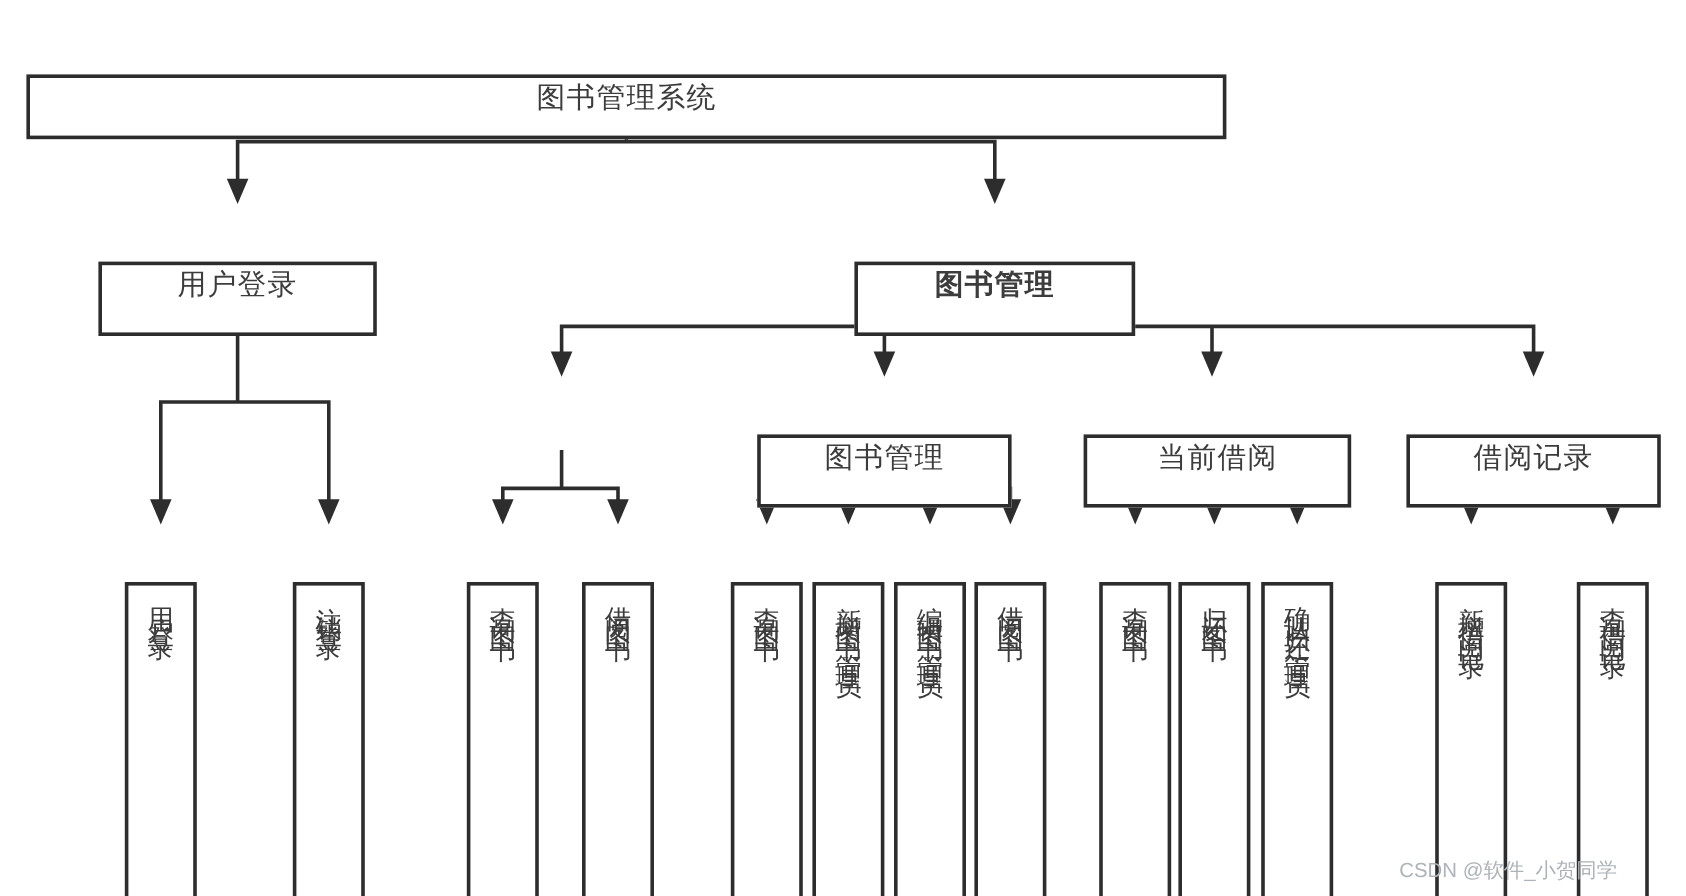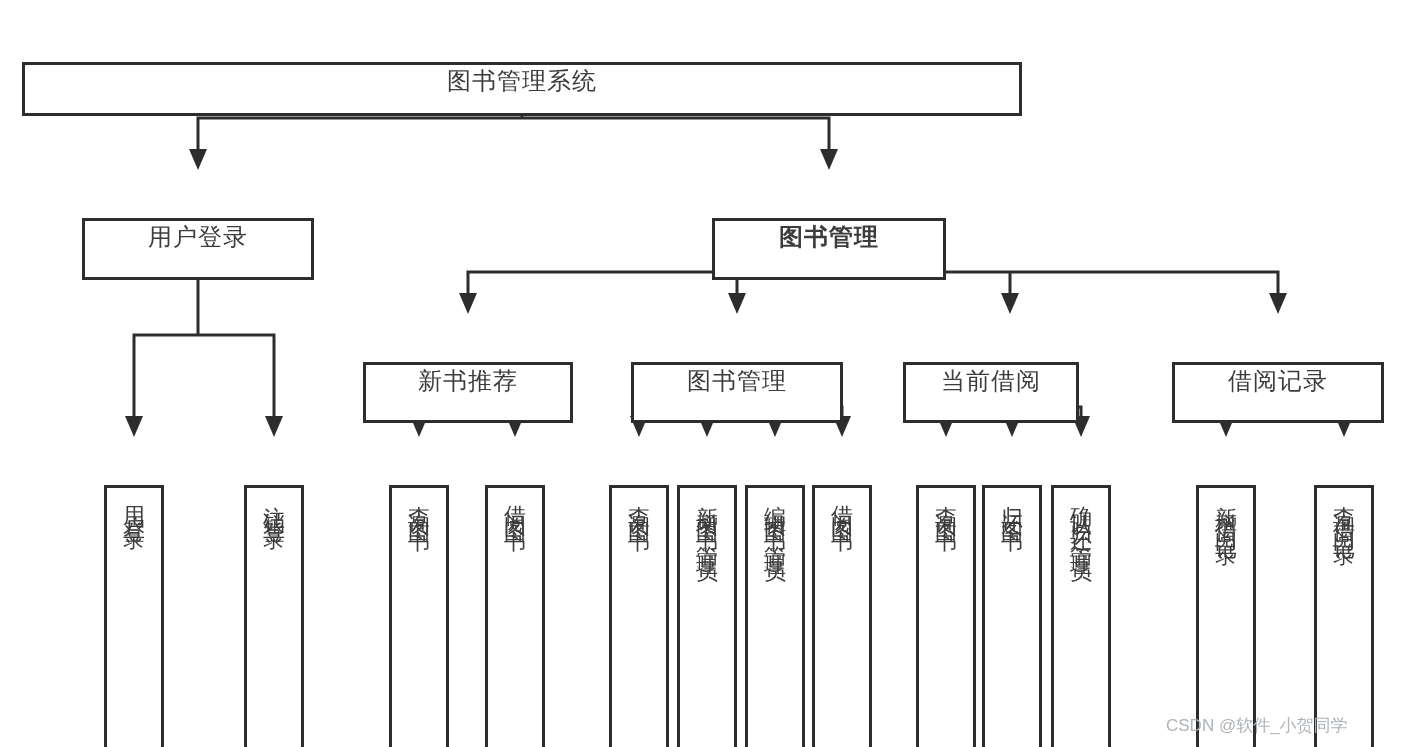--- a/index.html
+++ b/index.html
@@ -79,27 +79,24 @@
     <span class="lbl">图书管理系统</span>
   </div>
 
   <div class="box h" style="left:82px;top:170px;width:232px;height:62px;">
     <span class="lbl">用户登录</span>
   </div>
   <div class="box h" style="left:712px;top:170px;width:234px;height:62px;font-weight:bold;">
     <span class="lbl">图书管理</span>
   </div>
 
-  <div class="box h" style="left:363px;top:314px;width:210px;height:61px;">
-    <span class="lbl">新书推荐</span>
-  </div>
   <div class="box h" style="left:631px;top:314px;width:212px;height:61px;">
     <span class="lbl">图书管理</span>
   </div>
-  <div class="box h" style="left:903px;top:314px;width:176px;height:61px;">
+  <div class="box h" style="left:903px;top:314px;width:223px;height:61px;">
     <span class="lbl">当前借阅</span>
   </div>
   <div class="box h" style="left:1172px;top:314px;width:212px;height:61px;">
     <span class="lbl">借阅记录</span>
   </div>
 
   <div class="box leaf" style="left:104px;top:437px;width:60px;height:301px;">
     <span class="lbl">用户登录</span>
   </div>
   <div class="box leaf" style="left:244px;top:437px;width:60px;height:301px;">

